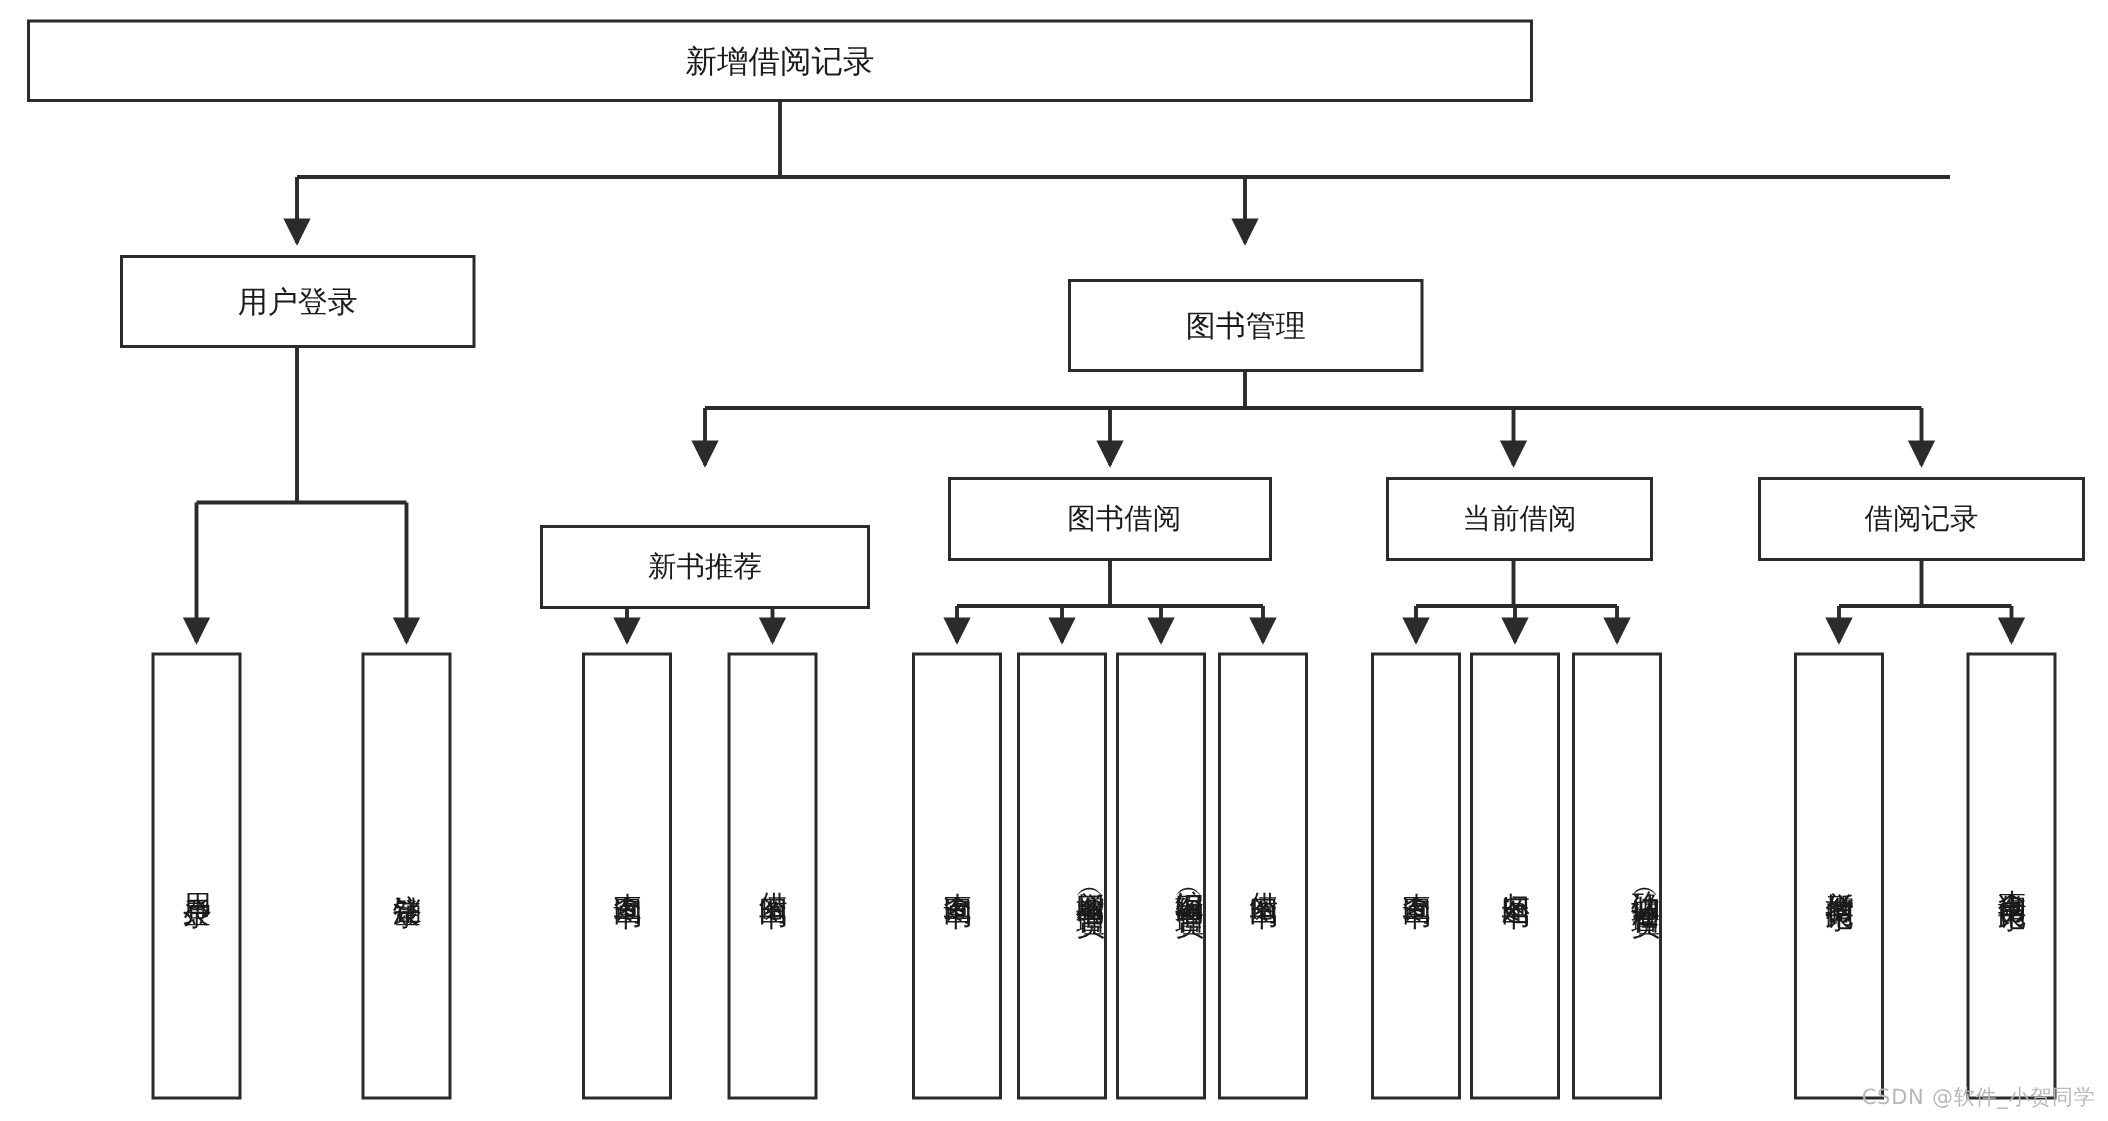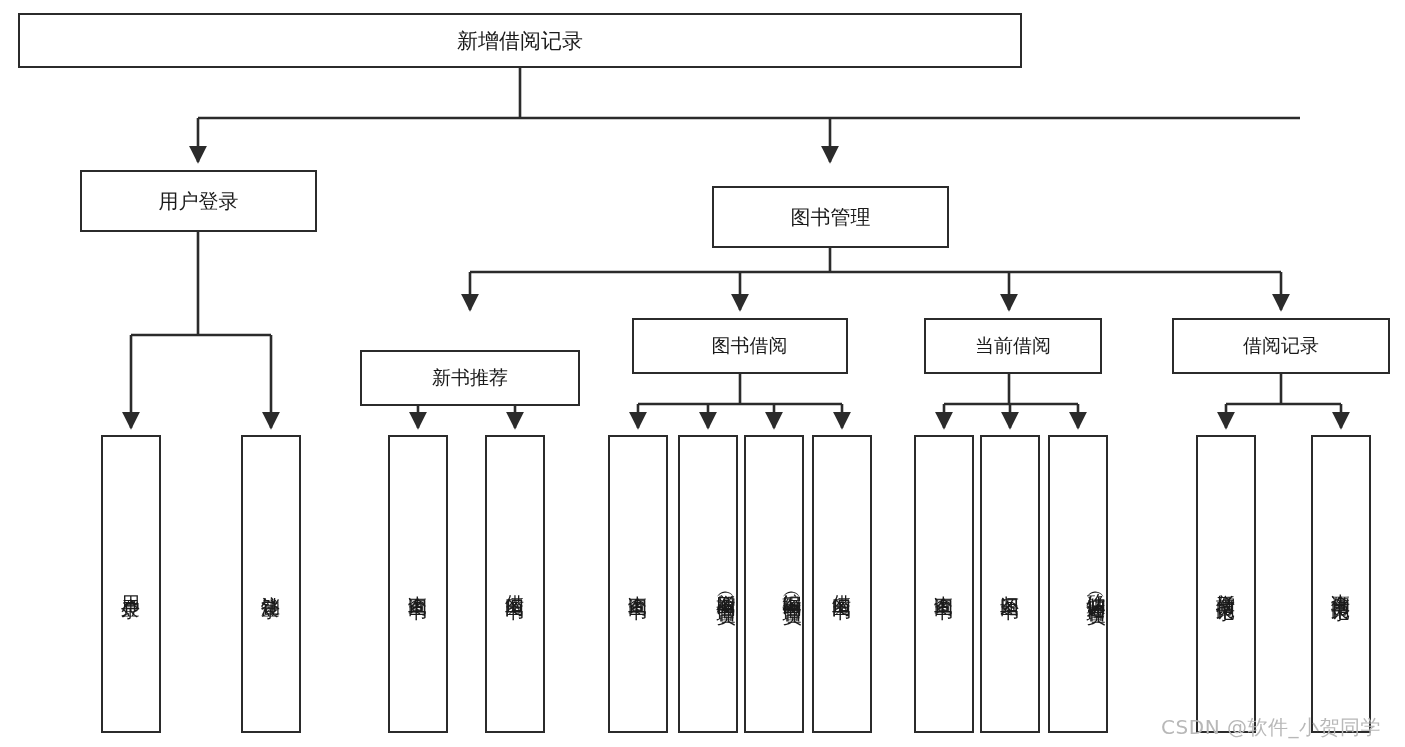--- a/index.html
+++ b/index.html
@@ -51,23 +51,23 @@
     padding-top: 0;
   }
   .label {
     white-space: nowrap;
   }
   .leaf .label {
     white-space: nowrap;
   }
   #watermark {
     position: absolute;
-    right: 24px;
+    right: 8px;
     bottom: 6px;
-    font-size: 20px;
+    font-size: 14px;
     color: #b8b8b8;
     letter-spacing: 0.5px;
     z-index: 3;
     pointer-events: none;
     white-space: nowrap;
     margin-left: 18px;
   }
 </style>
 </head>
 <body>

